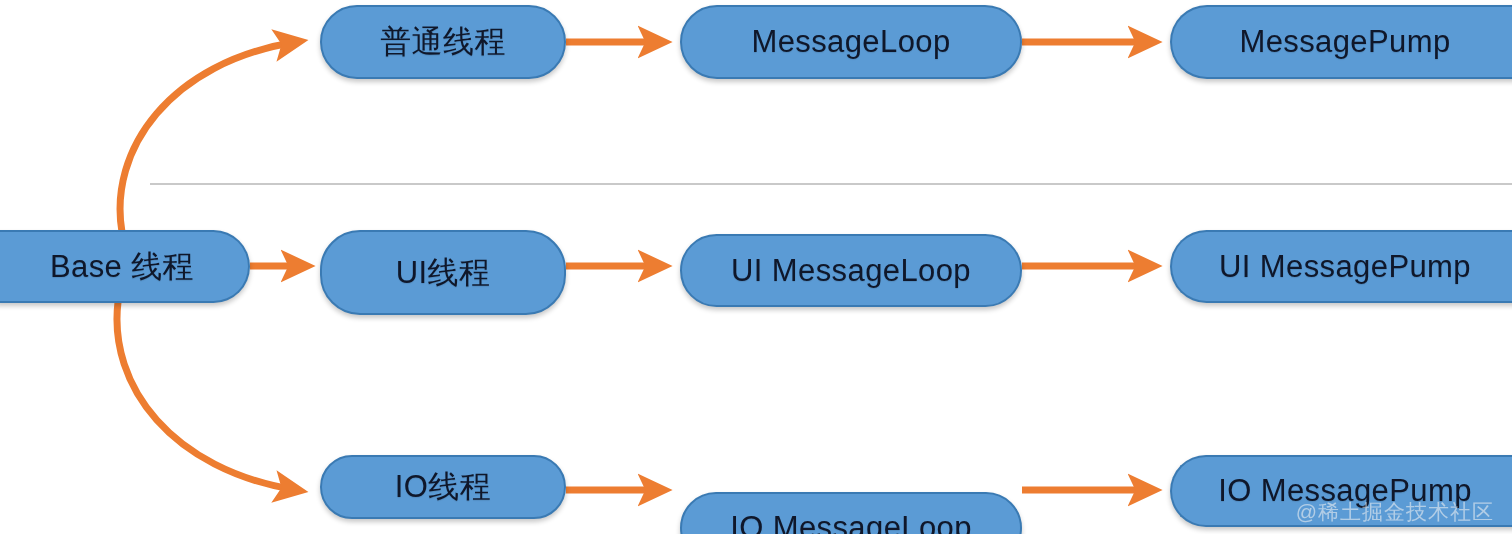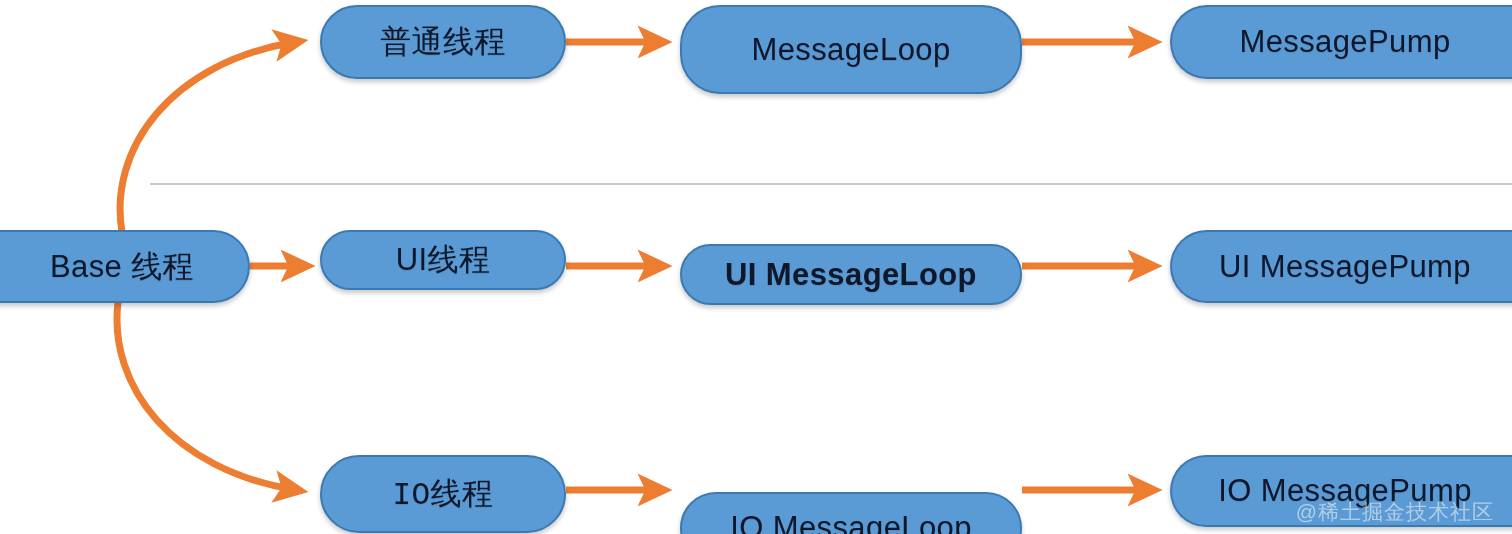--- a/index.html
+++ b/index.html
@@ -67,33 +67,33 @@
 
     <path d="M566,266 L660,266" fill="none" stroke="#ed7d31" stroke-width="7" marker-end="url(#ah)"></path>
     <path d="M1022,266 L1150,266" fill="none" stroke="#ed7d31" stroke-width="7" marker-end="url(#ah)"></path>
 
     <path d="M566,490 L660,490" fill="none" stroke="#ed7d31" stroke-width="7" marker-end="url(#ah)"></path>
     <path d="M1022,490 L1150,490" fill="none" stroke="#ed7d31" stroke-width="7" marker-end="url(#ah)"></path>
   </svg>
 
   <div class="node" style="left:320px;top:5px;width:246px;height:74px;">普通线程</div>
 
-  <div class="node" style="left:680px;top:5px;width:342px;height:89px;">MessageLoop</div>
+  <div class="node" style="left:680px;top:5px;width:342px;height:74px;">MessageLoop</div>
 
   <div class="node clip-right" style="left:1170px;top:5px;width:348px;height:74px;">MessagePump</div>
 
   <div class="node clip-left" style="left:-4px;top:230px;width:254px;height:73px;">Base 线程</div>
 
-  <div class="node" style="left:320px;top:230px;width:246px;height:60px;">UI线程</div>
+  <div class="node" style="left:320px;top:230px;width:246px;height:85px;">UI线程</div>
 
-  <div class="node" style="left:680px;top:244px;width:342px;height:61px;font-weight:bold;">UI MessageLoop</div>
+  <div class="node" style="left:680px;top:234px;width:342px;height:73px;">UI MessageLoop</div>
 
   <div class="node clip-right" style="left:1170px;top:230px;width:348px;height:73px;">UI MessagePump</div>
 
-  <div class="node" style="left:320px;top:455px;width:246px;height:78px;font-family:Liberation Mono, monospace;">IO线程</div>
+  <div class="node" style="left:320px;top:455px;width:246px;height:64px;">IO线程</div>
 
   <div class="node" style="left:680px;top:455px;width:342px;height:72px;margin-top:37px;">IO MessageLoop</div>
 
   <div class="node clip-right" style="left:1170px;top:455px;width:348px;height:72px;">IO MessagePump</div>
 
   <div class="watermark" style="right:18px;bottom:8px;">@稀土掘金技术社区</div>
 
 </div>
 
 </body></html>

